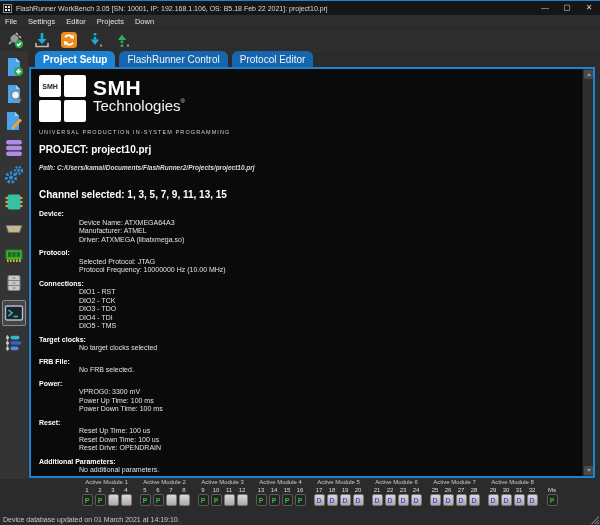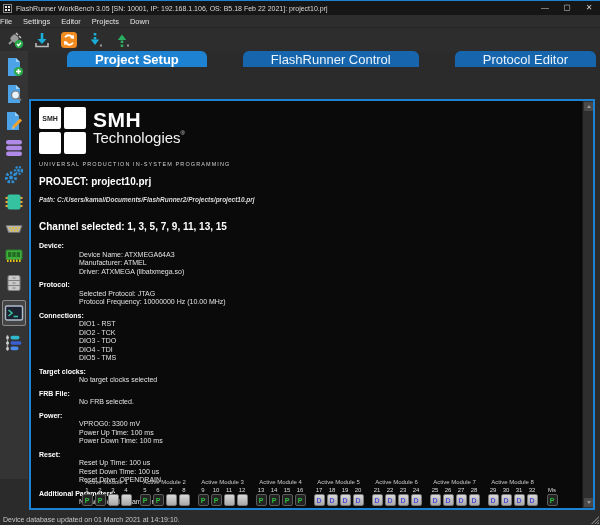--- a/index.html
+++ b/index.html
@@ -11,44 +11,44 @@
     background:#161616; border-top:1px solid #1e82d2; display:flex; align-items:center;
     color:#d8d8d8; font-size:7px; }
   .app-ico { width:9px; height:9px; margin:0 4px 0 3px; background:#111;
     border:1px solid #888; display:grid; grid-template-columns:1fr 1fr; gap:1px; padding:1px; }
   .app-ico i { background:#e8e8e8; }
   .win-controls { margin-left:auto; display:flex; }
   .win-btn { width:22px; height:14px; text-align:center; line-height:13px; font-size:8px; color:#cfcfcf; }
 
   
   .menubar { position:absolute; top:15px; left:0; width:600px; height:13px;
-    background:#2d2d2d; display:flex; align-items:center; gap:11px; 
+    background:#2d2d2d; display:flex; align-items:center; gap:11px; padding-left:5px;
     color:#e4e4e4; font-size:7.5px; border-bottom:1px solid #262626; }
   .toolbar { position:absolute; top:28px; left:0; width:600px; height:24px;
     background:#2d2d2d; display:flex; align-items:center; gap:9px; padding-left:6px; }
   .tool-btn { width:18px; height:18px; display:flex; align-items:center; justify-content:center; }
 
   
   .tabbar { position:absolute; top:51px; left:0; width:600px; height:16px;
     display:flex; gap:4px; padding-left:35px; }
-  .tab { height:16px; padding:0 28px; border-radius:6px 6px 0 0; font-size:13px;
-    color:#eaf4fc; display:flex; align-items:center; background:#1766ad;margin-left:32px; }
+  .tab { height:16px; padding:0 8px; border-radius:6px 6px 0 0; font-size:10px;
+    color:#eaf4fc; display:flex; align-items:center; background:#1766ad; }
   .tab.active { background:#1e82d2; color:#fff; font-weight:bold; }
 
   
   .sidebar { position:absolute; top:51px; left:0; width:28px; height:428px;
     background:#343434; display:flex; flex-direction:column; align-items:center;
     padding-top:6px; gap:7px; }
   .side-ico { width:20px; height:20px; display:flex; align-items:center; justify-content:center; }
   .side-ico.selected { background:#454545; border:1px solid #8a8a8a; border-radius:2px;
     width:24px; height:26px; }
 
   
   .panel { position:absolute; top:67px; left:29px; width:566px; height:411px;
-    background:#0a0a0a; border:2px solid #1e82d2; overflow:hidden;margin-top:32px; }
+    background:#0a0a0a; border:2px solid #1e82d2; overflow:hidden; }
   .panel-content { position:absolute; top:0; left:0; right:11px; bottom:0; overflow:hidden;
     color:#e8e8e8; padding:6px 0 0 8px; }
   .brand-row { display:flex; align-items:flex-start; }
   .logo-grid { display:grid; grid-template-columns:22px 22px; grid-template-rows:22px 22px;
     gap:3px; margin-right:7px; }
   .logo-grid .cell { background:#fff; border-radius:2px; }
   .logo-grid .cell.smh { display:flex; align-items:center; justify-content:center;
     font-size:7px; font-weight:bold; color:#222; }
   .brand-name { line-height:1; margin-top:2px; }
   .brand-smh { font-size:21px; font-weight:bold; color:#fff; letter-spacing:0.5px; }

